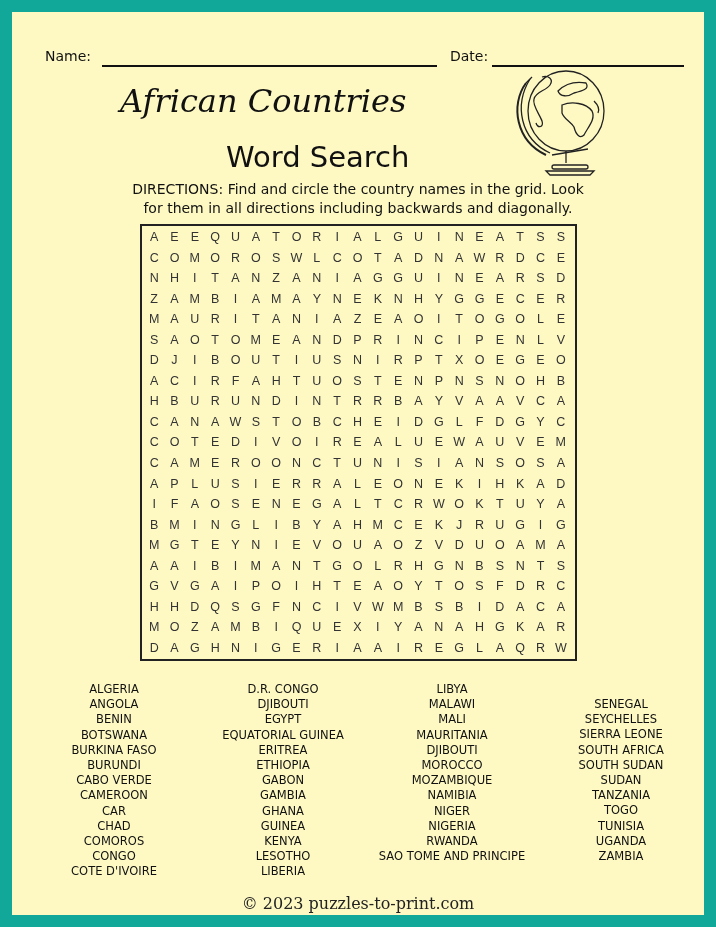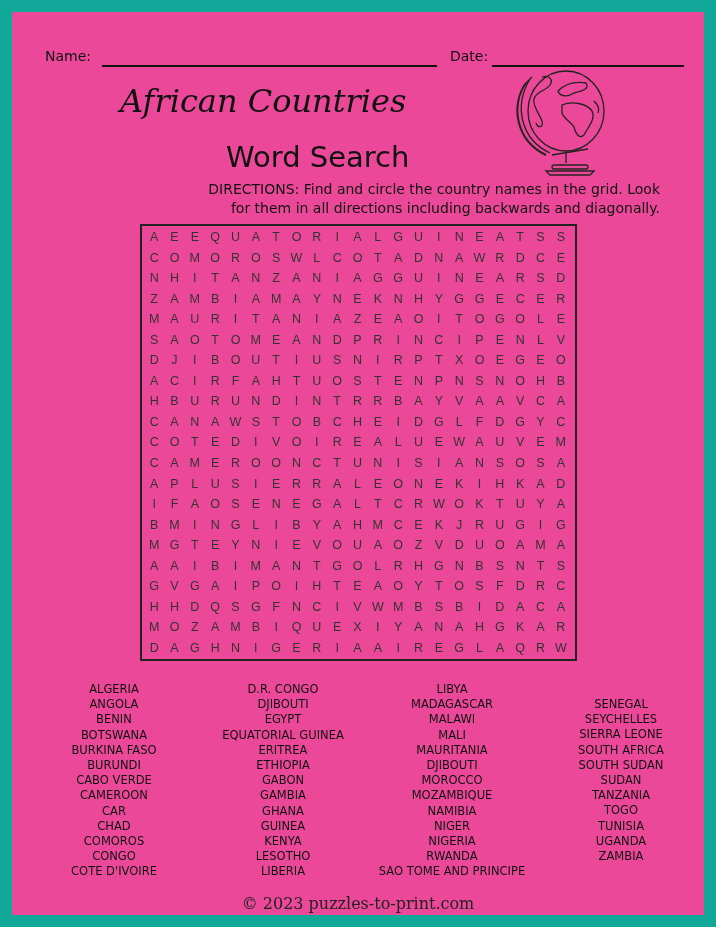--- a/index.html
+++ b/index.html
@@ -6,21 +6,21 @@
   html, body { width: 716px; height: 927px; overflow: hidden; }
   body {
     background: #12a899;
     font-family: "DejaVu Sans", sans-serif;
     position: relative;
   }
   .page {
     position: absolute;
     left: 12px; top: 12px;
     width: 692px; height: 903px;
-    background: #ec4899;
+    background: #fef9c3;
   }
   .header-row {
     position: absolute;
     left: 33px; top: 36px;
     width: 640px; height: 24px;
     font-size: 14px;
     color: #111;
   }
   .field-label { position: absolute; top: 0; }
   .field-line { position: absolute; top: 17px; height: 1.5px; background: #111; }
@@ -42,23 +42,23 @@
     color: #111;
     white-space: nowrap;
   }
   .globe {
     position: absolute;
     left: 500px; top: 53px;
     width: 100px; height: 116px;
   }
   .directions {
     position: absolute;
-    left: 76px; top: 168px;
+    left: 60px; top: 168px;
     width: 572px;
-    text-align: right;
+    text-align: center;
     font-size: 14px;
     line-height: 19px;
     color: #111;
   }
   .grid {
     position: absolute;
     left: 128px; top: 212px;
     width: 437px; height: 437px;
     border: 2px solid #222;
     display: grid;
@@ -603,21 +603,20 @@
         <div>GABON</div>
         <div>GAMBIA</div>
         <div>GHANA</div>
         <div>GUINEA</div>
         <div>KENYA</div>
         <div>LESOTHO</div>
         <div>LIBERIA</div>
       </div>
     <div class="col" id="col2" style="left:352px;width:176px;top:0">
         <div>LIBYA</div>
-        <div>MADAGASCAR</div>
         <div>MALAWI</div>
         <div>MALI</div>
         <div>MAURITANIA</div>
         <div>DJIBOUTI</div>
         <div>MOROCCO</div>
         <div>MOZAMBIQUE</div>
         <div>NAMIBIA</div>
         <div>NIGER</div>
         <div>NIGERIA</div>
         <div>RWANDA</div>

